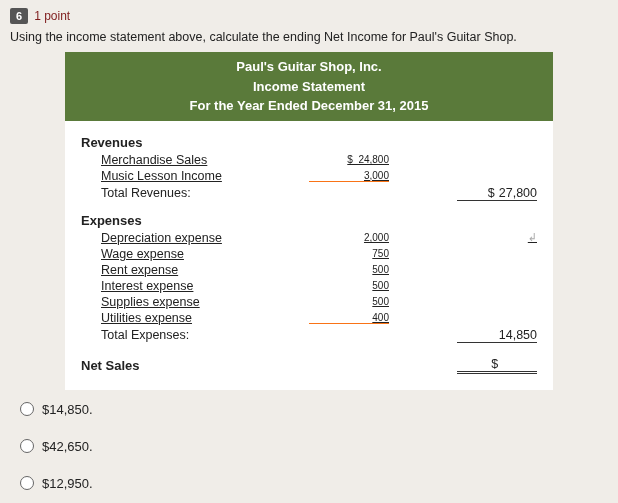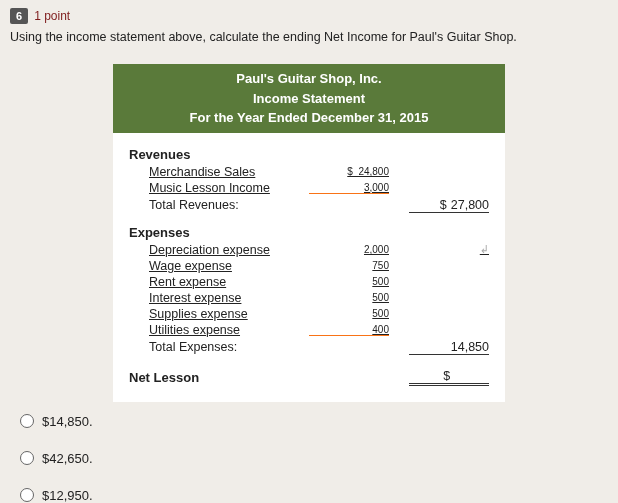--- a/index.html
+++ b/index.html
@@ -24,27 +24,27 @@
       font-size: 11px;
       font-weight: bold;
       padding: 2px 6px;
       border-radius: 2px;
     }
     .question-points {
       font-size: 12px;
       color: #7f1d1d;
     }
     .question-text {
-      padding: 2px 10px 20px 10px;
+      padding: 2px 10px 8px 10px;
       font-size: 12.5px;
       color: #222;
     }
     .income-statement-container {
       margin: 0 auto;
-      width: 392px;
+      width: 488px;
     }
     .is-header {
       background: #5a7a3a;
       color: #fff;
       text-align: center;
       padding: 5px 10px;
       font-size: 13px;
       font-weight: bold;
       line-height: 1.5;
     }
@@ -205,21 +205,21 @@
     </div>
     <div class="total-row">
       <span class="total-label">Total Expenses:</span>
       <span class="col1"></span>
       <span class="col2" style="border-bottom:1px solid #333; min-width:70px; text-align:right; display:inline-block;">14,850</span>
     </div>
 
     <div class="row-spacer"></div>
 
     <div class="net-income-row">
-      <span class="net-income-label">Net Lesson</span>
+      <span class="net-income-label">Net Sales</span>
       <span class="col1"></span>
       <span class="net-income-value">
         <span style="margin-right:4px;">$</span>&nbsp;&nbsp;&nbsp;&nbsp;&nbsp;&nbsp;&nbsp;&nbsp;&nbsp;&nbsp;
       </span>
     </div>
   </div>
 </div>
 
 <div class="options-section">
   <div class="option-row">

